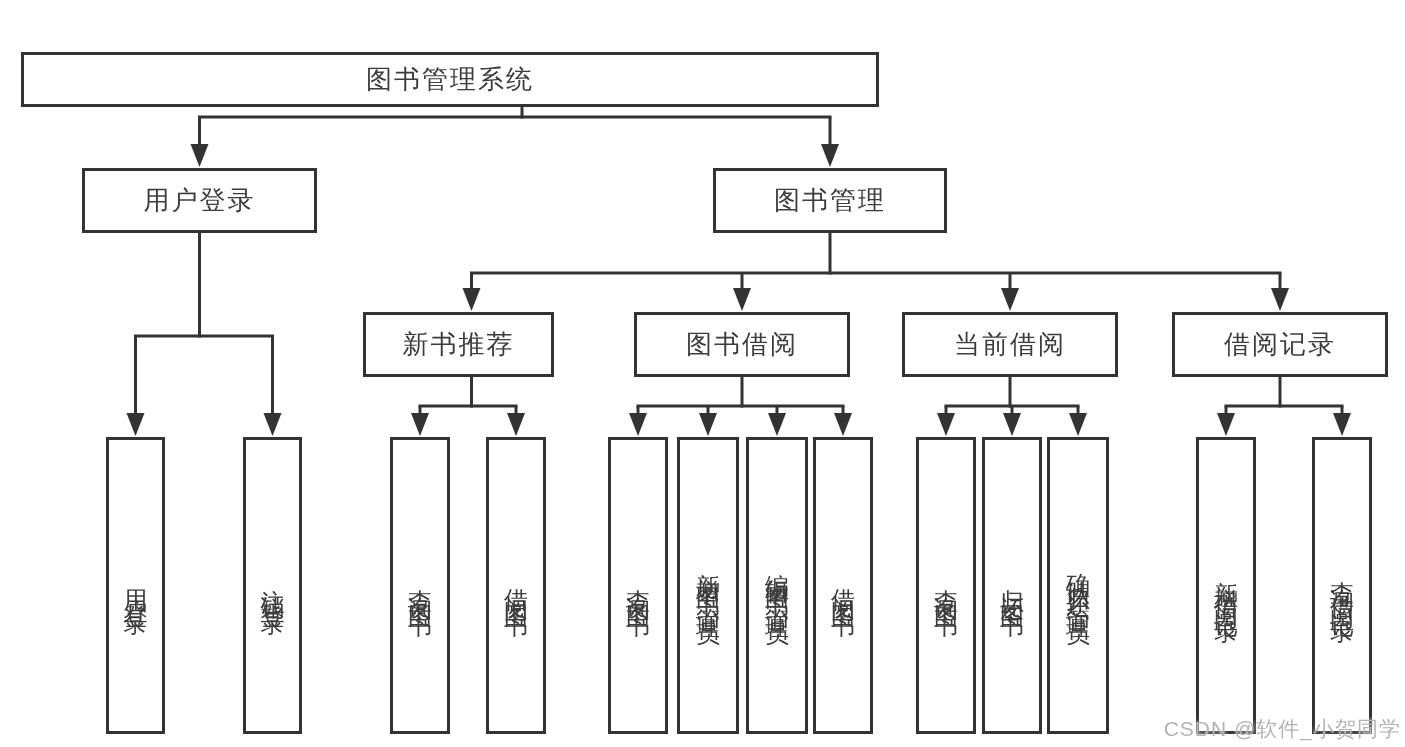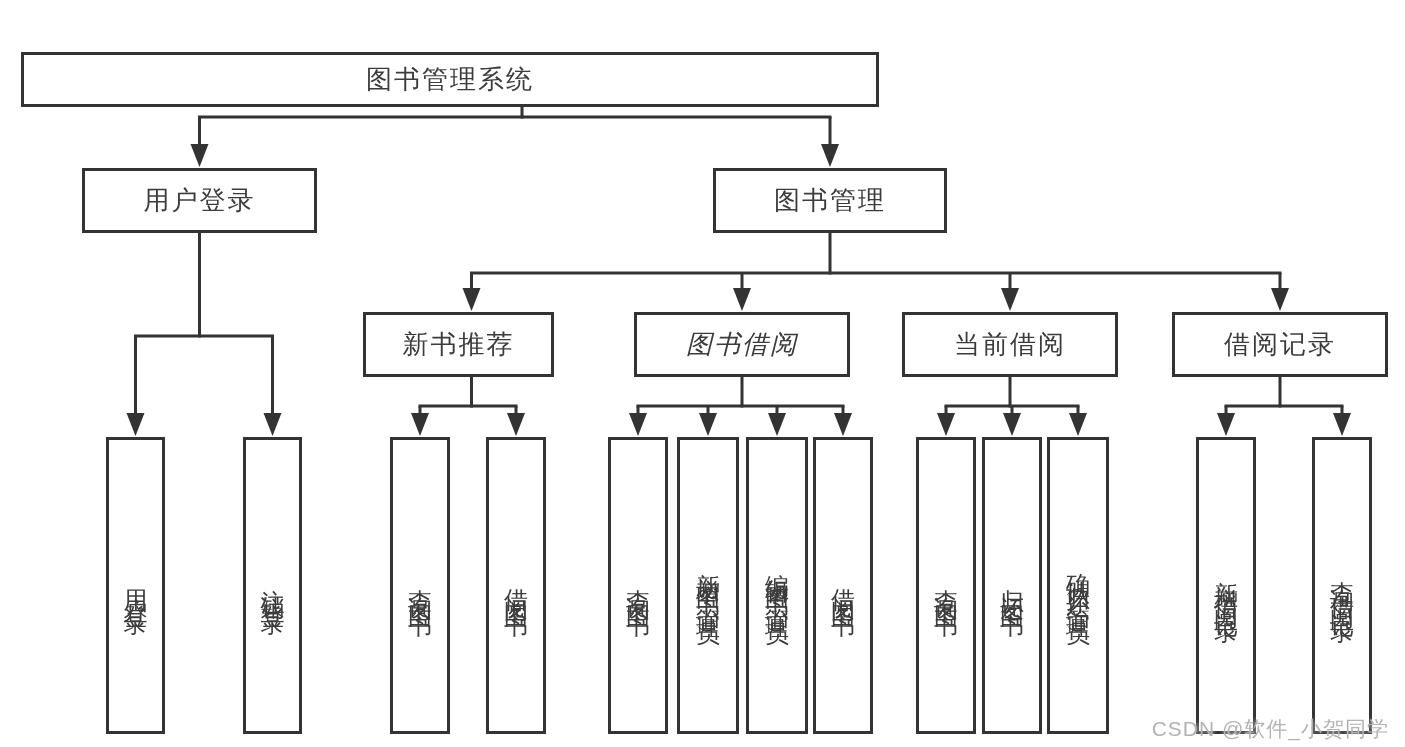--- a/index.html
+++ b/index.html
@@ -55,21 +55,21 @@
     text-orientation: mixed;
     font-size: 24px;
     letter-spacing: 8px;
     color: var(--text);
     z-index: 1;
   }
   .leaf.tight { letter-spacing: 7px; }
 
   .watermark {
     position: absolute;
-    right: 16px;
+    right: 4px;
     bottom: 4px;
     font-size: 21px;
     letter-spacing: 1px;
     color: var(--watermark_color);
     text-shadow: 0 0 4px rgba(255,255,255,0.9);
     z-index: 5;
     white-space: nowrap;
   }
 </style>
 </head>
@@ -142,21 +142,21 @@
       <polygon points="1333,413 1351,413 1342,436"></polygon>
     </g>
   </svg>
 
   <div class="node" style="left:21px; top:28px; width:858px; height:55px;margin-top:24px;">图书管理系统</div>
 
   <div class="node" style="left:82px; top:168px; width:235px; height:65px;">用户登录</div>
   <div class="node" style="left:713px; top:168px; width:234px; height:65px;font-family:Liberation Serif, serif;">图书管理</div>
 
   <div class="node" style="left:363px; top:312px; width:191px; height:65px;">新书推荐</div>
-  <div class="node" style="left:634px; top:312px; width:216px; height:65px;font-style:italic;">图书借阅</div>
+  <div class="node" style="left:634px; top:312px; width:216px; height:65px;">图书借阅</div>
   <div class="node" style="left:902px; top:312px; width:216px; height:65px;text-align:center;">当前借阅</div>
   <div class="node" style="left:1172px; top:312px; width:216px; height:65px;">借阅记录</div>
 
   <div class="leaf" style="left:106px; width:59px;">用户登录</div>
   <div class="leaf" style="left:243px; width:59px;">注销登录</div>
 
   <div class="leaf" style="left:390px; width:60px;">查询图书</div>
   <div class="leaf" style="left:486px; width:60px;">借阅图书</div>
 
   <div class="leaf" style="left:608px; width:60px;">查询图书</div>

